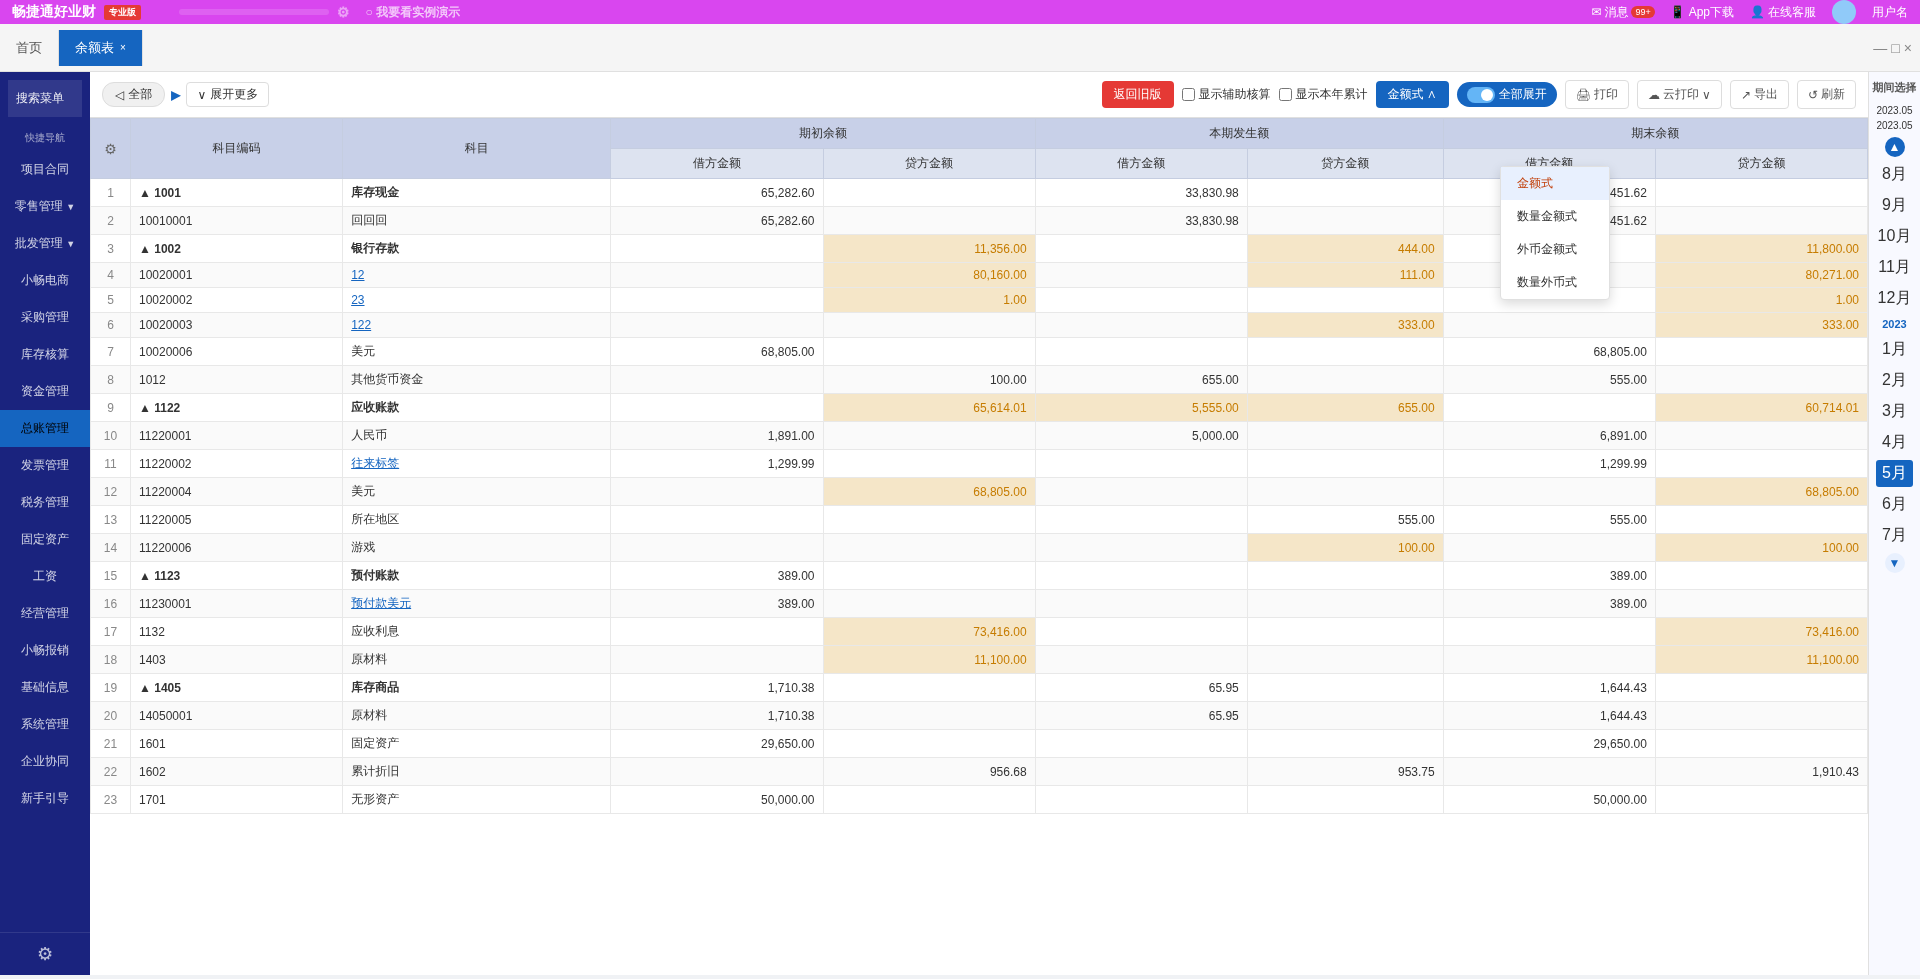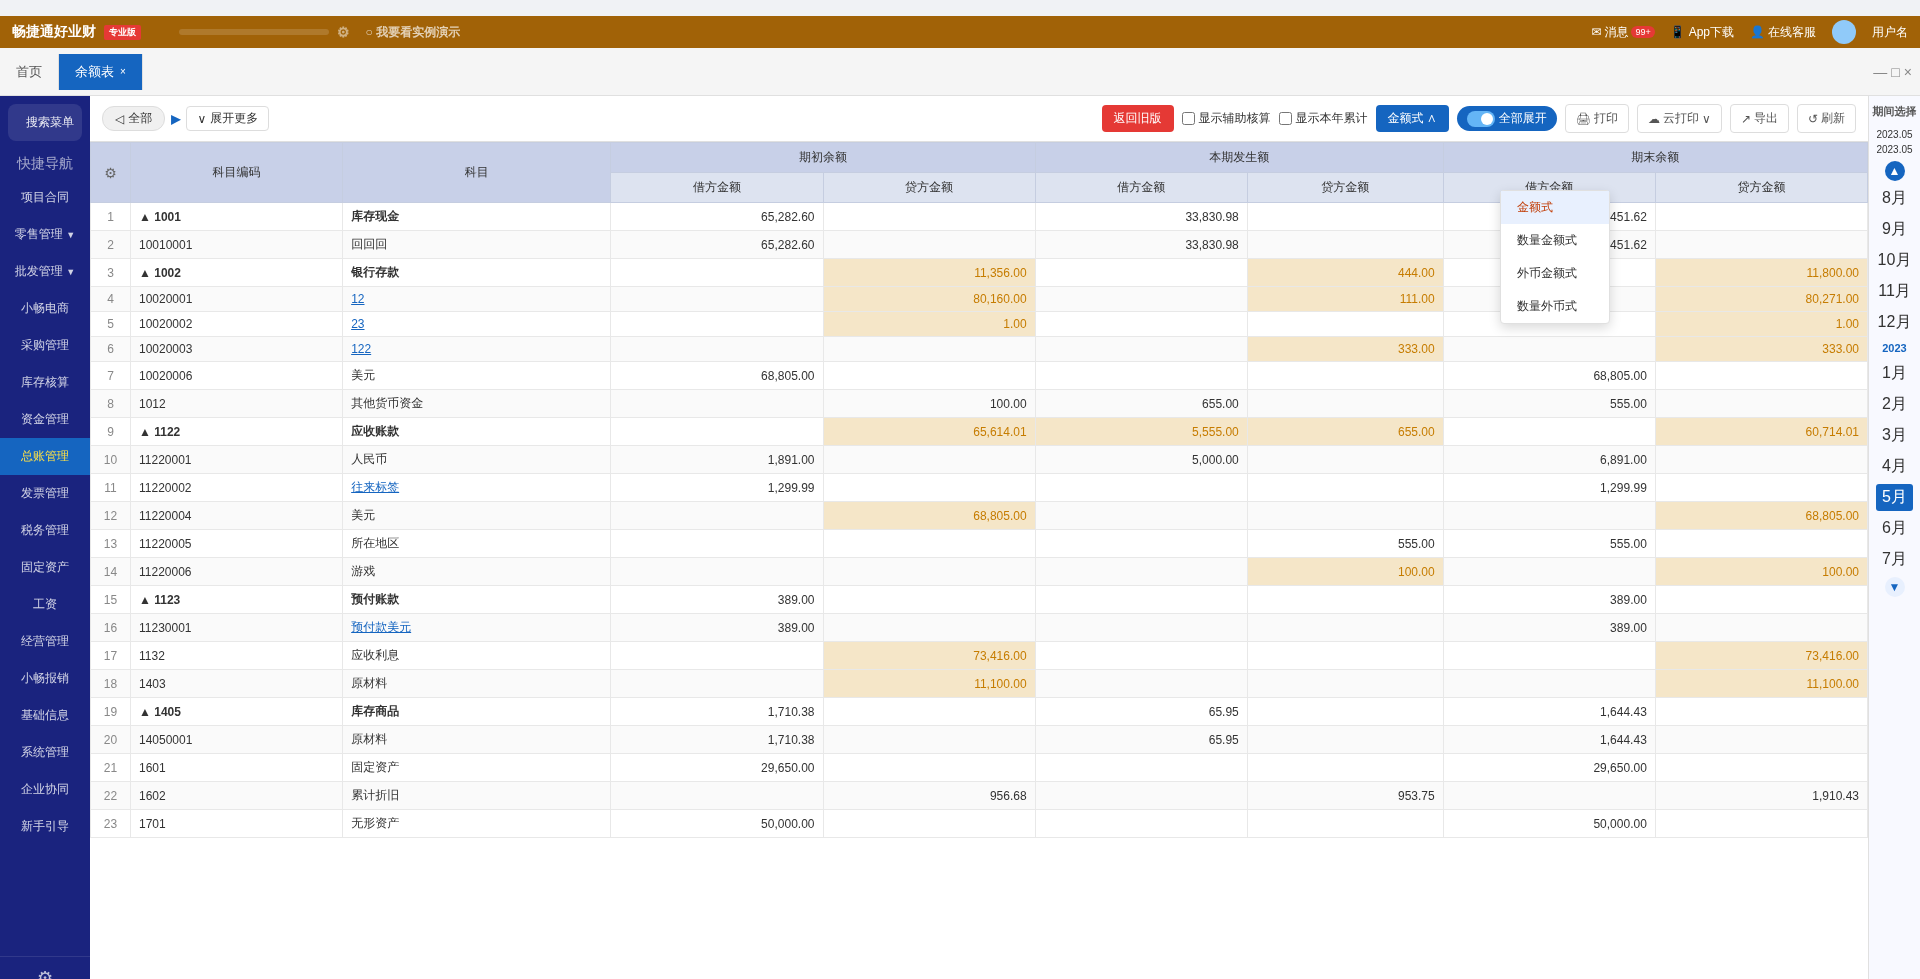--- a/index.html
+++ b/index.html
@@ -1,41 +1,41 @@
 <!DOCTYPE html>
 <html><head>
   <meta charset="utf-8">
   <style>
     * { box-sizing: border-box; margin: 0; padding: 0; }
     body { font-family: 'Microsoft YaHei', Arial, sans-serif; font-size: 12px; background: #f0f2f5; color: #333; overflow: hidden; height: 979px; }
 
     
-    .top-bar { height: 32px; background: #a16207; display: flex; align-items: center; padding: 0 12px; justify-content: space-between; margin-top: 16px; }
+    .top-bar { height: 24px; background: #d946ef; display: flex; align-items: center; padding: 0 12px; justify-content: space-between; }
     .top-bar-left { display: flex; align-items: center; gap: 8px; color: white; font-size: 13px; font-weight: bold; }
     .top-bar-right { display: flex; align-items: center; gap: 16px; color: white; font-size: 12px; }
     .top-bar-right span { cursor: pointer; display: flex; align-items: center; gap: 3px; }
     .badge { background: #e53935; color: white; font-size: 9px; padding: 1px 4px; border-radius: 8px; }
 
     
     .tab-bar { height: 48px; background: #f5f5f5; display: flex; align-items: center; padding: 0 0 0 0; border-bottom: 1px solid #e0e0e0; }
     .tab-item { height: 36px; padding: 0 16px; display: flex; align-items: center; gap: 6px; cursor: pointer; font-size: 13px; color: #555; border-right: 1px solid #e0e0e0; }
     .tab-item.active { background: #1565c0; color: white; }
     .tab-close { font-size: 10px; cursor: pointer; }
     .tab-item-home { background: #f5f5f5; }
     .tab-bar-right { margin-left: auto; display: flex; align-items: center; padding-right: 8px; gap: 4px; }
     .tab-bar-btn { font-size: 14px; cursor: pointer; color: #888; }
 
     
     .main-layout { display: flex; height: calc(979px - 40px - 36px); }
 
     
     .sidebar { width: 90px; background: #1a237e; color: white; display: flex; flex-direction: column; }
-    .sidebar-search { padding: 10px 8px; font-size: 12px; background: rgba(255,255,255,0.1); margin: 8px; border-radius: 8px; cursor: pointer; text-align: right; color: rgba(255,255,255,0.9); }
+    .sidebar-search { padding: 10px 8px; font-size: 12px; background: rgba(255,255,255,0.1); margin: 8px; border-radius: 0; cursor: pointer; text-align: left; color: rgba(255,255,255,0.9); }
     .sidebar-item { padding: 10px 4px; text-align: center; cursor: pointer; font-size: 12px; color: rgba(255,255,255,0.8); position: relative; }
-    .sidebar-item.active { background: #1565c0; color: #fde047; }
+    .sidebar-item.active { background: #1565c0; color: #000000; }
     .sidebar-bottom { margin-top: auto; padding: 10px 4px; text-align: center; font-size: 18px; cursor: pointer; color: rgba(255,255,255,0.7); border-top: 1px solid rgba(255,255,255,0.1); }
 
     
     .content { flex: 1; background: white; display: flex; flex-direction: column; overflow: hidden; position: relative; }
 
     
     .toolbar { display: flex; align-items: center; padding: 8px 12px; gap: 8px; border-bottom: 1px solid #e0e0e0; background: white; flex-wrap: wrap; }
     .toolbar-left { display: flex; align-items: center; gap: 6px; }
     .breadcrumb-btn { background: #f0f0f0; border: 1px solid #ddd; border-radius: 12px; padding: 3px 12px; font-size: 12px; cursor: pointer; display: flex; align-items: center; gap: 4px; }
     .breadcrumb-arrow { color: #1565c0; font-weight: bold; cursor: pointer; }
@@ -119,21 +119,21 @@
     <span class="tab-bar-btn">—</span>
     <span class="tab-bar-btn">□</span>
     <span class="tab-bar-btn">×</span>
   </div>
 </div>
 
 <div class="main-layout">
 
   <div class="sidebar">
     <div class="sidebar-search">搜索菜单</div>
-    <div class="sidebar-item" style="font-size:14px;color:rgba(255,255,255,0.6);padding:6px 4px;">
+    <div class="sidebar-item" style="font-size:10px;color:rgba(255,255,255,0.6);padding:6px 4px;">
       <span>快捷导航</span>
     </div>
     <div class="sidebar-item">
       <span>项目合同</span>
     </div>
     <div class="sidebar-item">
       <span>零售管理</span> <span style="font-size:9px;">▼</span>
     </div>
     <div class="sidebar-item">
       <span>批发管理</span> <span style="font-size:9px;">▼</span>

